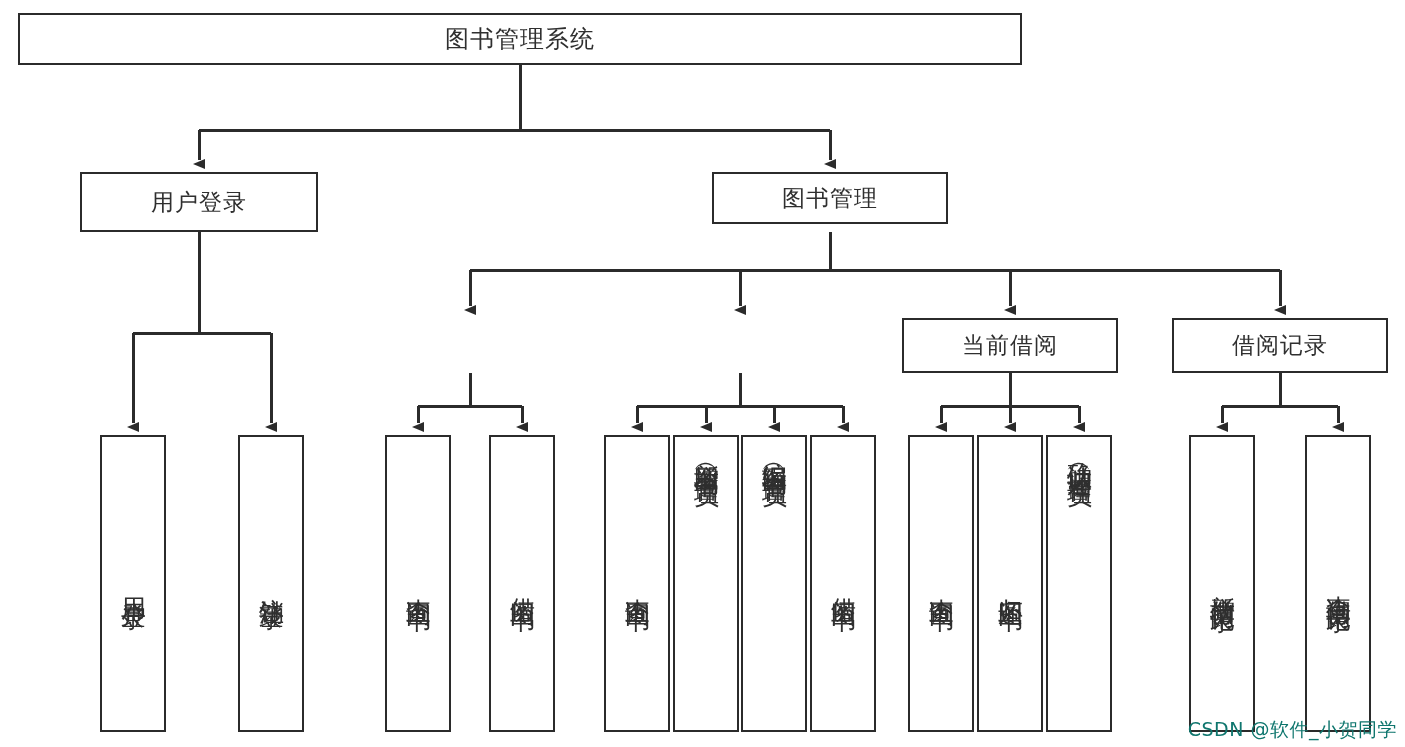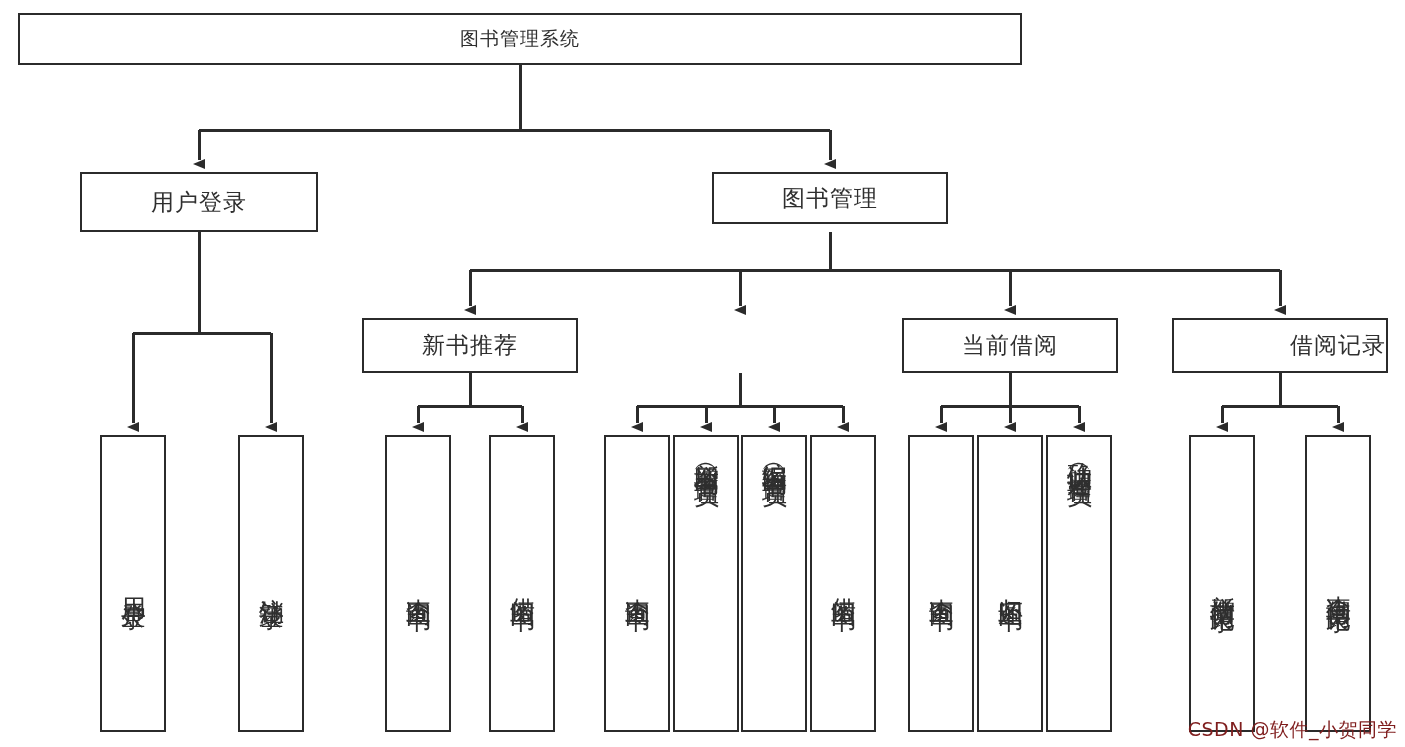--- a/index.html
+++ b/index.html
@@ -18,21 +18,21 @@
     box-sizing:border-box;
     background:#ffffff;
     border:2px solid #2b2b2b;
     display:flex;
     align-items:center;
     justify-content:center;
     color:#2f2f2f;
     letter-spacing:1px;
   }
   .node.h{ font-size:23px; line-height:1; }
-  .node.root{ font-size:19px; }
+  .node.root{ font-size:24px; }
 
   .leaf{
     position:absolute;
     box-sizing:border-box;
     background:#ffffff;
     border:2px solid #2b2b2b;
     display:flex;
     align-items:center;
     justify-content:center;
     color:#2f2f2f;
@@ -46,21 +46,21 @@
     color:#2f2f2f;
     white-space:nowrap;
   }
   .leaf.tall .vtext{ align-self:flex-start; margin-top:6px; }
 
   .watermark{
     position:absolute;
     right:8px;
     bottom:4px;
     font-size:19px;
-    color:#7f1d1d;
+    color:#0f766e;
     letter-spacing:0.5px;
     white-space:nowrap;
     pointer-events:none;
   }
 </style>
 </head>
 <body>
 
 <div id="canvas">
 
@@ -119,27 +119,24 @@
     <span>图书管理系统</span>
   </div>
 
   <div class="node h" style="left:80px;top:172px;width:238px;height:60px;">
     <span>用户登录</span>
   </div>
   <div class="node h" style="left:712px;top:172px;width:236px;height:52px;">
     <span>图书管理</span>
   </div>
 
-  <div class="node h" style="left:362px;top:318px;width:216px;height:55px;">
-    <span>新书推荐</span>
-  </div>
   <div class="node h" style="left:902px;top:318px;width:216px;height:55px;align-items:center;">
     <span>当前借阅</span>
   </div>
-  <div class="node h" style="left:1172px;top:318px;width:216px;height:55px;justify-content:flex-end;">
+  <div class="node h" style="left:1172px;top:318px;width:216px;height:55px;">
     <span>借阅记录</span>
   </div>
 
   <div class="leaf" style="left:100px;top:435px;width:66px;height:297px;">
     <span class="vtext">用户登录</span>
   </div>
   <div class="leaf" style="left:238px;top:435px;width:66px;height:297px;">
     <span class="vtext">注销登录</span>
   </div>
 

